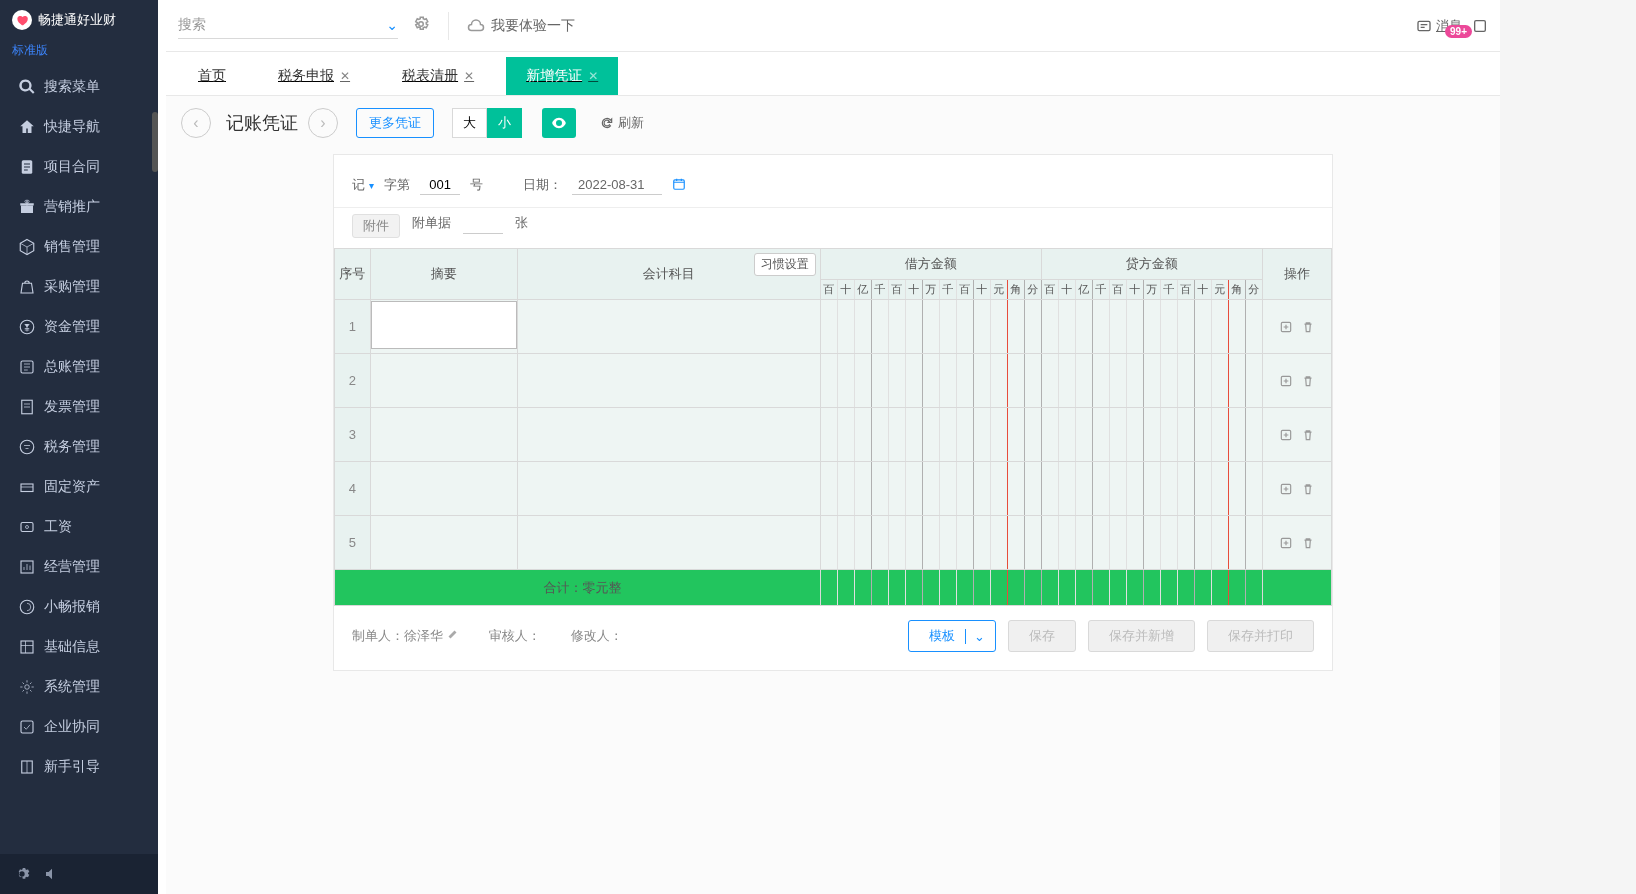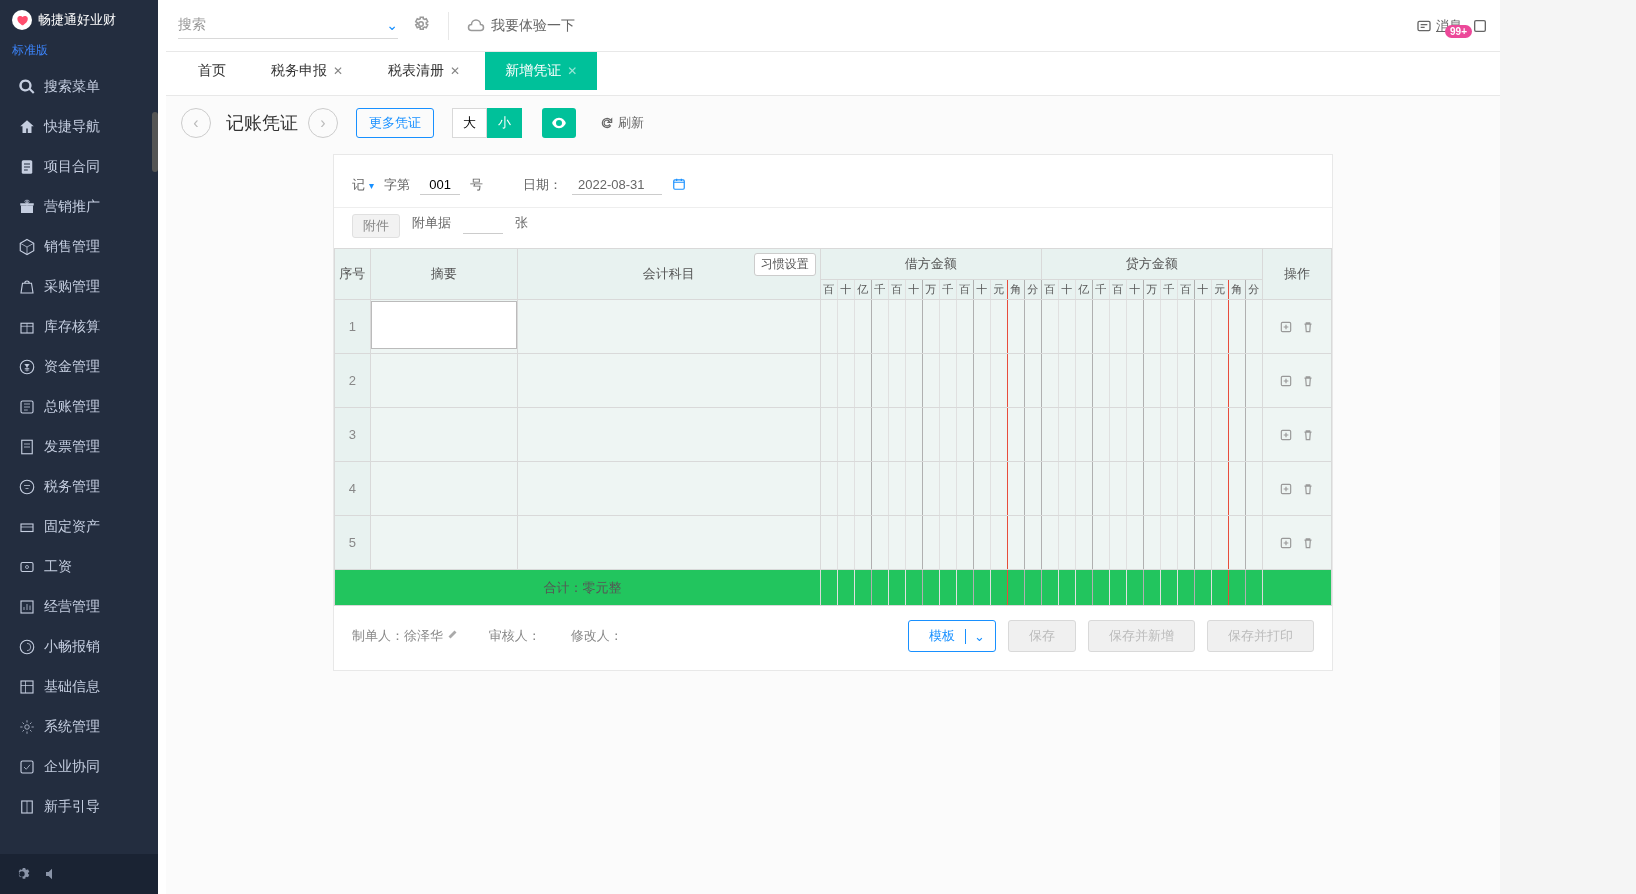--- a/index.html
+++ b/index.html
@@ -27,21 +27,21 @@
 .search-box .chev { margin-left:auto; color:#1890ff;}
 .gear-btn { margin-left: 14px; color: #999; cursor:pointer;}
 .divider-v { width:1px; height: 28px; background: #e8e8e8; margin: 0 18px; }
 .cloud-msg { display:flex; align-items:center; gap:6px; font-size:14px; color:#666; }
 .topbar-right { margin-left:auto; display:flex; align-items:center; gap:10px; }
 .msg-btn { display:flex; align-items:center; gap:4px; font-size:13px; color:#666; position:relative;text-decoration:underline;}
 .badge { position:absolute; top:-8px; right:-10px; background:#ec4899; color:#fff; font-size:10px; padding:1px 5px; border-radius:8px; font-weight:bold;margin-top:16px;}
 .export-icon { width:16px; height:16px; fill:#666; }
 
 
-.tabs { height: 44px; display: flex; align-items: flex-start; padding: 0 12px; border-bottom: 1px solid #e8e8e8; gap: 5px; }
+.tabs { height: 44px; display: flex; align-items: flex-end; padding: 0 12px; border-bottom: 1px solid #e8e8e8; gap: 12px; text-decoration: underline; }
 .tab { padding: 10px 20px; font-size: 14px; color: #333; cursor: pointer; display:flex; align-items:center; gap:6px;}
 .tab.active { background: #00c19a; color: #fff; }
 .tab-close { font-size: 12px; opacity: 0.6; }
 
 
 .content { flex:1; padding: 12px 20px; overflow:auto; background:#fbfbfb;}
 .page-header { display:flex; align-items:center; gap:10px; margin-bottom:16px; padding-left:40px;}
 .page-title { font-size: 18px; font-weight: 500; color:#333; position:relative;}
 .nav-circle { width:30px; height:30px; border:1px solid #ccc; border-radius:50%; display:flex; align-items:center; justify-content:center; color:#bbb; cursor:pointer;}
 .nav-circle.first{position:absolute; margin-left:-45px;}
@@ -154,29 +154,20 @@
           </span>
           <span>销售管理</span>
         </div>
         <div class="sidebar-item">
           <span class="sidebar-icon">
             <svg viewBox="0 0 24 24" fill="#c5cee0">
               <path d="M6 7h12l2 13H4zM9 7a3 3 0 016 0" fill="none" stroke="#c5cee0" stroke-width="1.5"></path>
             </svg>
           </span>
           <span>采购管理</span>
-        </div>
-        <div class="sidebar-item">
-          <span class="sidebar-icon">
-            <svg viewBox="0 0 24 24" fill="#c5cee0">
-              <rect x="4" y="7" width="16" height="13" fill="none" stroke="#c5cee0" stroke-width="1.5"></rect>
-              <path d="M4 11h16M12 7v13" stroke="#c5cee0"></path>
-            </svg>
-          </span>
-          <span>库存核算</span>
         </div>
         <div class="sidebar-item">
           <span class="sidebar-icon">
             <svg viewBox="0 0 24 24" fill="#c5cee0">
               <circle cx="12" cy="12" r="9" fill="none" stroke="#c5cee0" stroke-width="1.5"></circle>
               <path d="M9 8l3 4 3-4M12 12v6M9 14h6M9 16h6" stroke="#c5cee0"></path>
             </svg>
           </span>
           <span>资金管理</span>
         </div>

